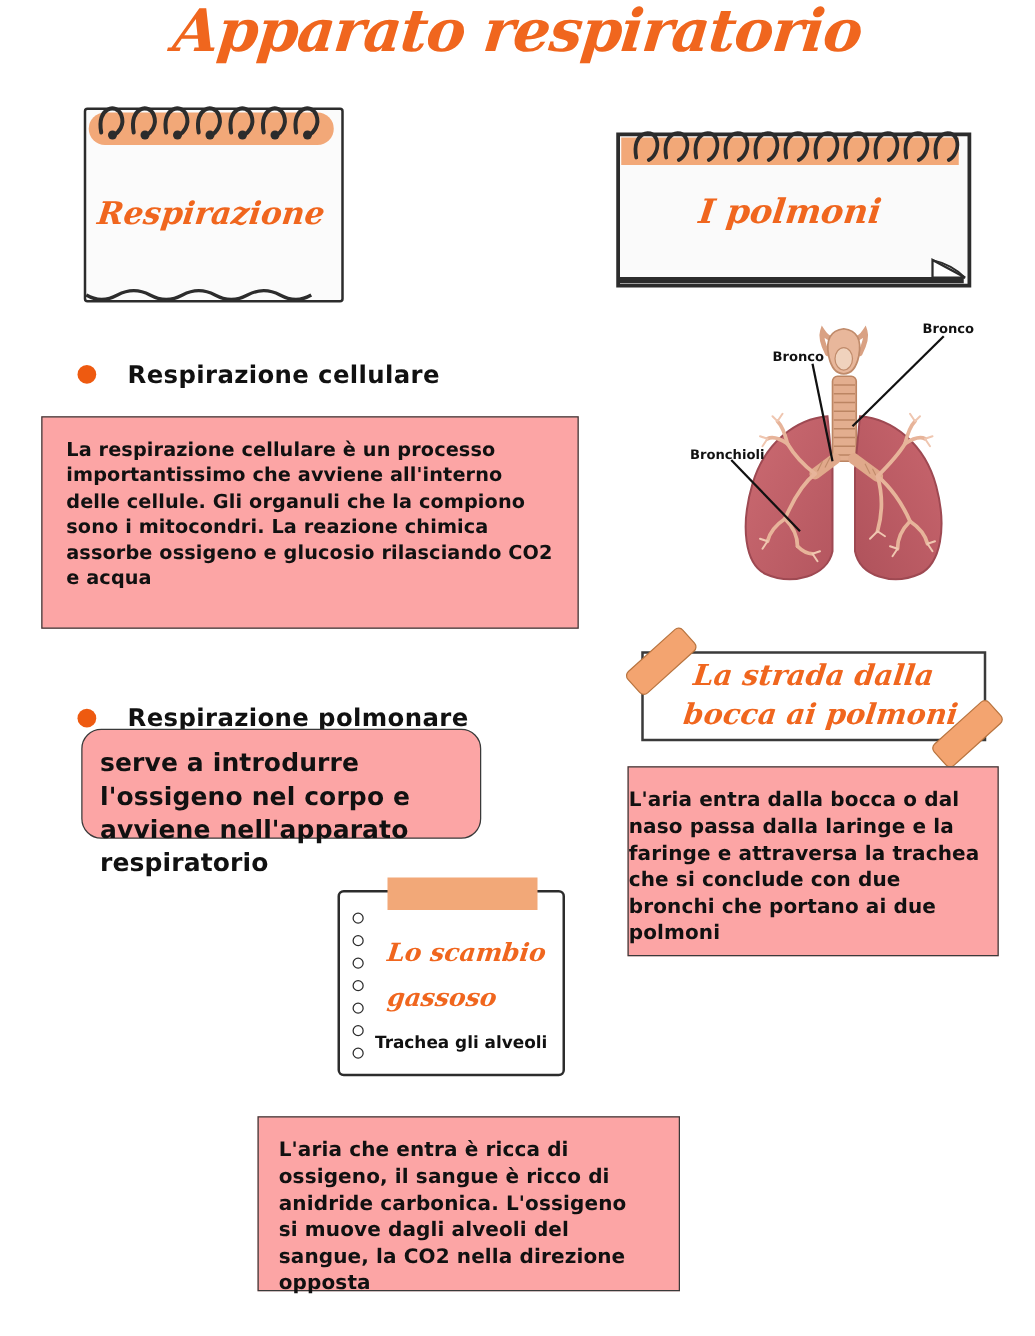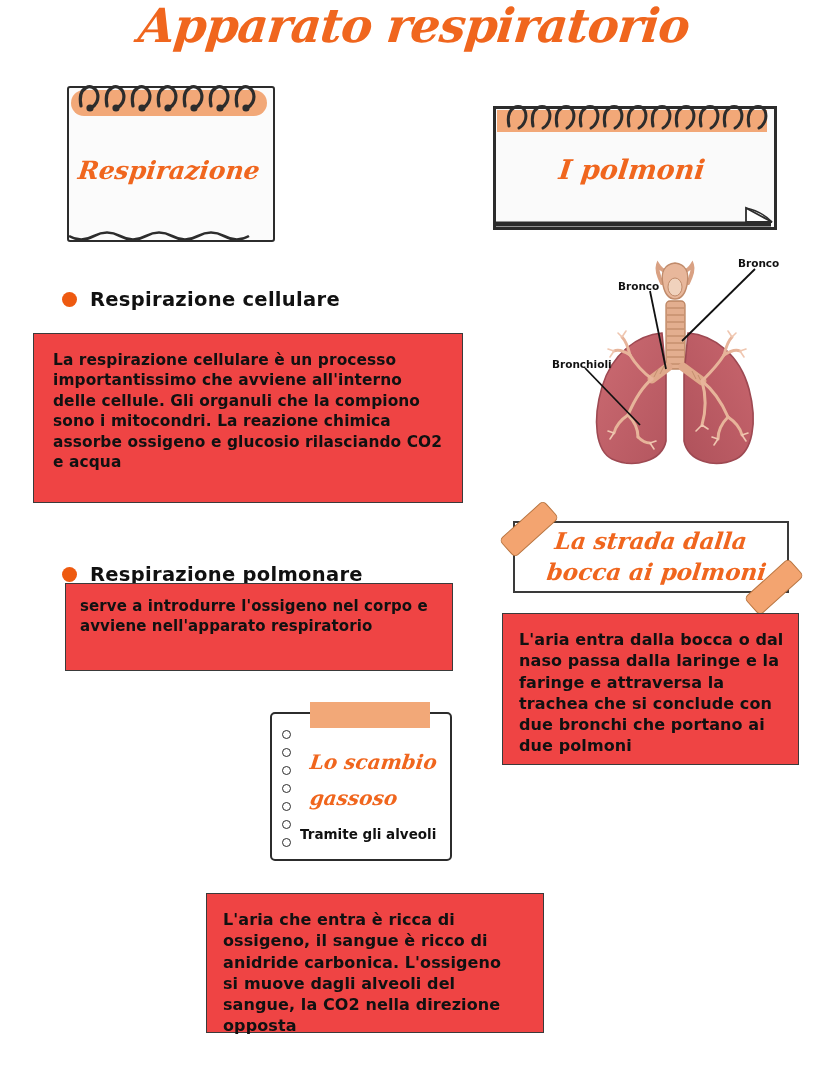--- a/index.html
+++ b/index.html
@@ -74,44 +74,44 @@
   }
   #pad2 .t1{
     position:absolute;left:0;top:58px;width:290px;text-align:center;
     font-size:27px;
   }
   #pad2 .fold{
     position:absolute;right:8px;bottom:12px;width:30px;height:26px;
   }
 
   
-  .bullet-row{position:absolute;display:flex;align-items:center;gap:13px;}
+  .bullet-row{position:absolute;display:flex;align-items:center;gap:25px;}
   .dot{width:15px;height:15px;border-radius:50%;background:#EE5A10;flex:none;}
   .bullet-label{
     font-family:"DejaVu Sans", sans-serif;
     font-weight:bold;font-size:19.5px;color:#111;letter-spacing:0.3px;
   }
   #bullet1{left:62px;top:288px;}
   #bullet2{left:62px;top:531px;margin-top:32px;}
 
   
   .textbox{
     position:absolute;
-    background:#ef4444;
+    background:#fca5a5;
     border:1.6px solid #3a3a3a;
     box-sizing:border-box;
     font-family:"DejaVu Sans", sans-serif;
     font-weight:bold;
     color:#111;
     line-height:1.33;
     letter-spacing:0.1px;
   }
   #box-cell{left:33px;top:333px;width:430px;height:170px;padding:16px 14px 0 19px;font-size:15.4px;}
-  #box-pulm{left:65px;top:583px;width:388px;height:88px;padding:13px 12px 0 14px;font-size:15px;}
-  #box-strada{left:502px;top:613px;width:297px;height:152px;padding:15px 12px 0 16px;font-size:16px;}
+  #box-pulm{left:65px;top:583px;width:320px;height:88px;padding:13px 12px 0 14px;font-size:20px;border-radius:16px;}
+  #box-strada{left:502px;top:613px;width:297px;height:152px;padding:15px 12px 0 0;font-size:16px;}
   #box-scambio{left:206px;top:893px;width:338px;height:140px;padding:15px 24px 0 16px;font-size:16px;}
 
   
   #strada-head{position:absolute;left:497px;top:513px;width:307px;height:88px;}
   #strada-head .frame{
     position:absolute;left:16px;top:8px;width:272px;height:68px;
     background:#fff;border:2px solid #3a3a3a;
   }
   #strada-head .l1{position:absolute;left:58px;top:14px;font-size:23px;}
   #strada-head .l2{position:absolute;left:50px;top:45px;font-size:23px;}
@@ -323,17 +323,17 @@
     <div class="tapebar"></div>
     <div class="hole" style="top:30px"></div>
     <div class="hole" style="top:48px"></div>
     <div class="hole" style="top:66px"></div>
     <div class="hole" style="top:84px"></div>
     <div class="hole" style="top:102px"></div>
     <div class="hole" style="top:120px"></div>
     <div class="hole" style="top:138px"></div>
     <div class="script l1">Lo scambio</div>
     <div class="script l2">gassoso</div>
-    <div class="l3">Tramite gli alveoli</div>
+    <div class="l3">Trachea gli alveoli</div>
   </div>
   <div class="textbox" id="box-scambio">L'aria che entra è ricca di ossigeno, il sangue è ricco di anidride carbonica. L'ossigeno si muove dagli alveoli del sangue, la CO2 nella direzione opposta</div>
 
 </div>
 
 </body></html>

